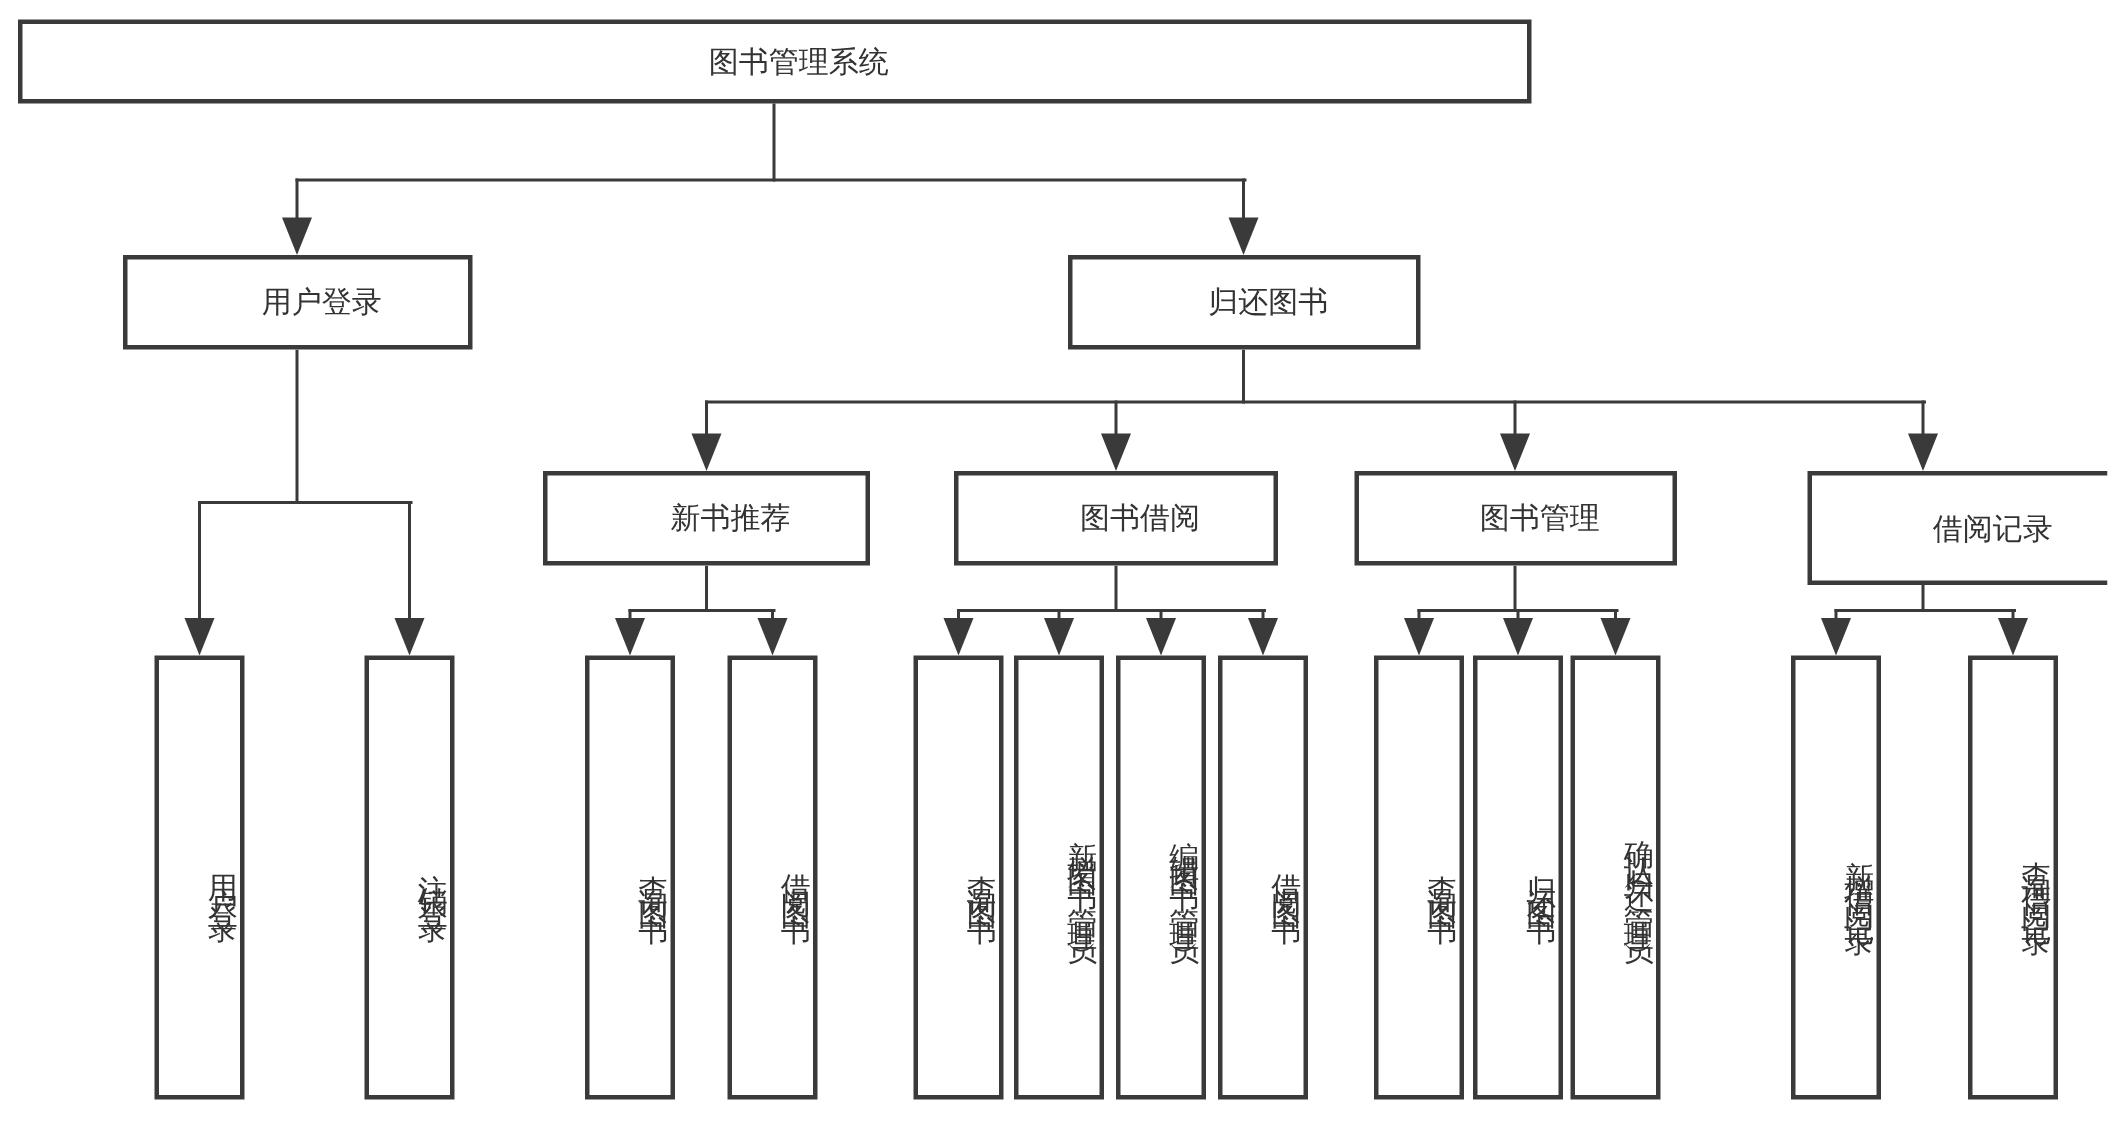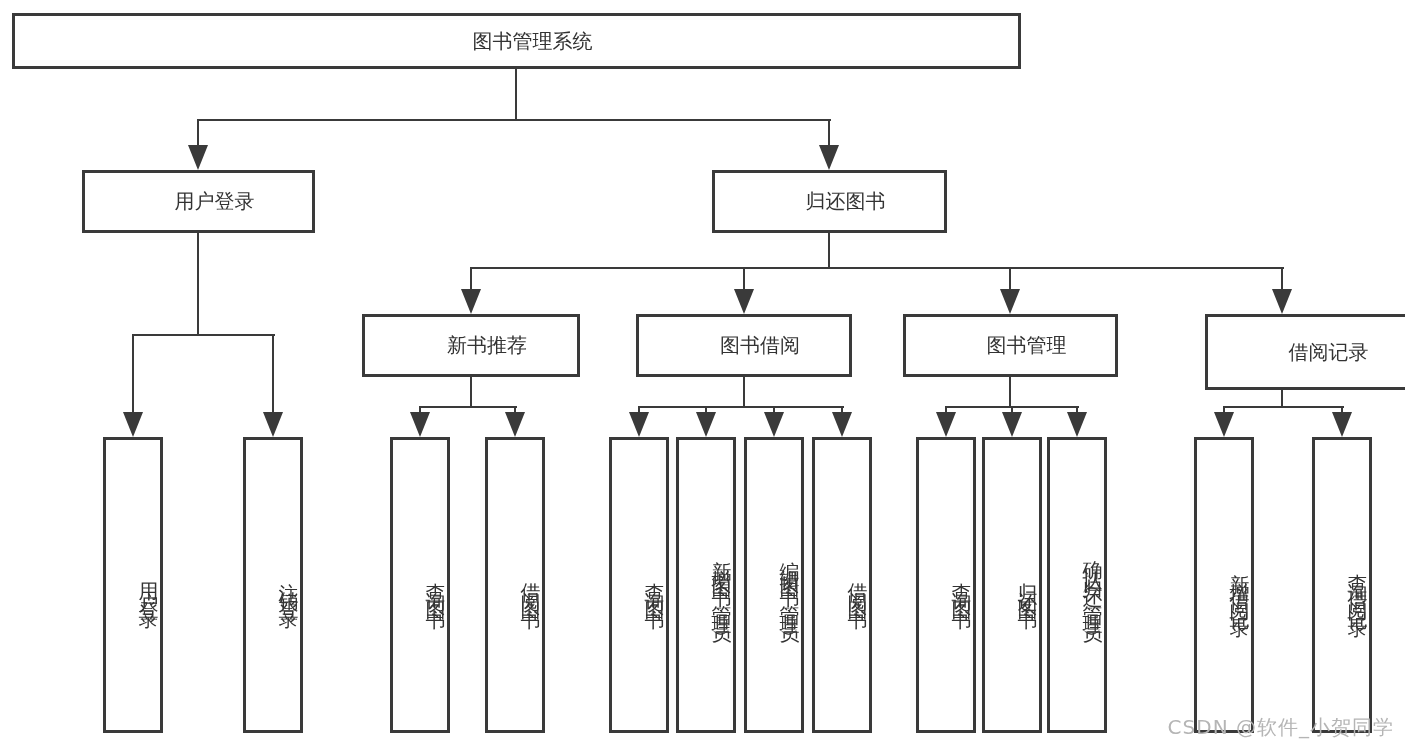--- a/index.html
+++ b/index.html
@@ -123,15 +123,14 @@
   <div class="box v" style="left:744px;top:437px;width:60px;height:296px">编辑图书（管理员）</div>
   <div class="box v" style="left:812px;top:437px;width:60px;height:296px">借阅图书</div>
 
   <div class="box v" style="left:916px;top:437px;width:60px;height:296px">查询图书</div>
   <div class="box v" style="left:982px;top:437px;width:60px;height:296px">归还图书</div>
   <div class="box v" style="left:1047px;top:437px;width:60px;height:296px">确认归还（管理员）</div>
 
   <div class="box v" style="left:1194px;top:437px;width:60px;height:296px">新增借阅记录</div>
   <div class="box v" style="left:1312px;top:437px;width:60px;height:296px">查询借阅记录</div>
 
-  <div class="watermark">CSDN @软件_小贺同学</div>
 
 </div>
 
 </body></html>

